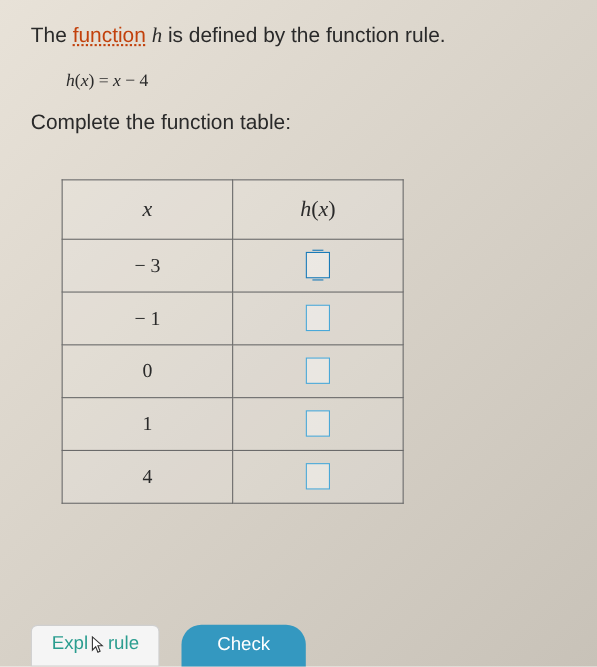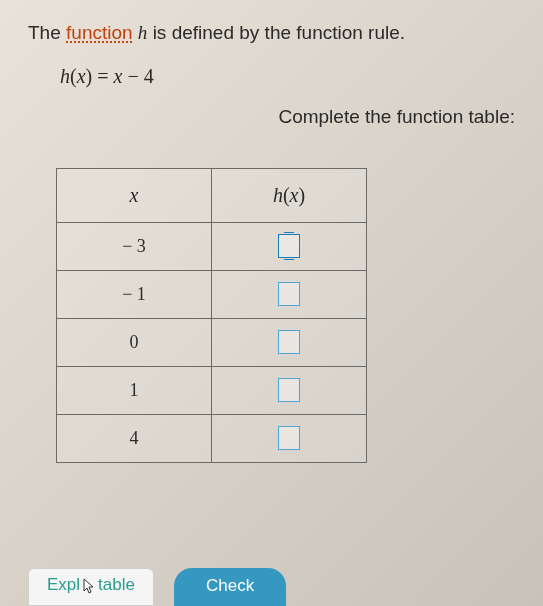--- a/index.html
+++ b/index.html
@@ -19,29 +19,28 @@
       margin-bottom: 18px;
     }
     .link {
       color: #c2410c;
       text-decoration: underline dotted;
       text-underline-offset: 3px;
     }
     .math-var { font-style: italic; font-family: 'Times New Roman', serif; }
     .formula {
       font-family: 'Times New Roman', serif;
-      font-size: 20px;
+      font-size: 16px;
       font-style: italic;
       margin: 0 0 18px 32px;
     }
     .formula .paren { font-style: normal; }
     .instruction {
       font-size: 19px;
       margin-bottom: 40px;
-      text-align: right;
     }
     .table-wrap {
       margin-left: 28px;
       margin-bottom: 32px;
     }
     table {
       border-collapse: collapse;
       background: rgba(255,255,255,0.15);
     }
     th, td {
@@ -181,16 +180,16 @@
 </div>
 
 <div class="bottom-bar">
   <button class="explanation-btn">
     <span>Expl</span>
       <span class="cursor-icon">
       <svg viewBox="0 0 14 18" width="14" height="18">
         <path d="M2 1 L2 13 L5 10 L7 15 L9 14 L7 9 L11 9 Z" fill="#fff" stroke="#333" stroke-width="1"></path>
       </svg>
     </span>
-      <span>table</span>
+      <span>rule</span>
   </button>
   <button class="check-btn">Check</button>
 </div>
 
 </body></html>

